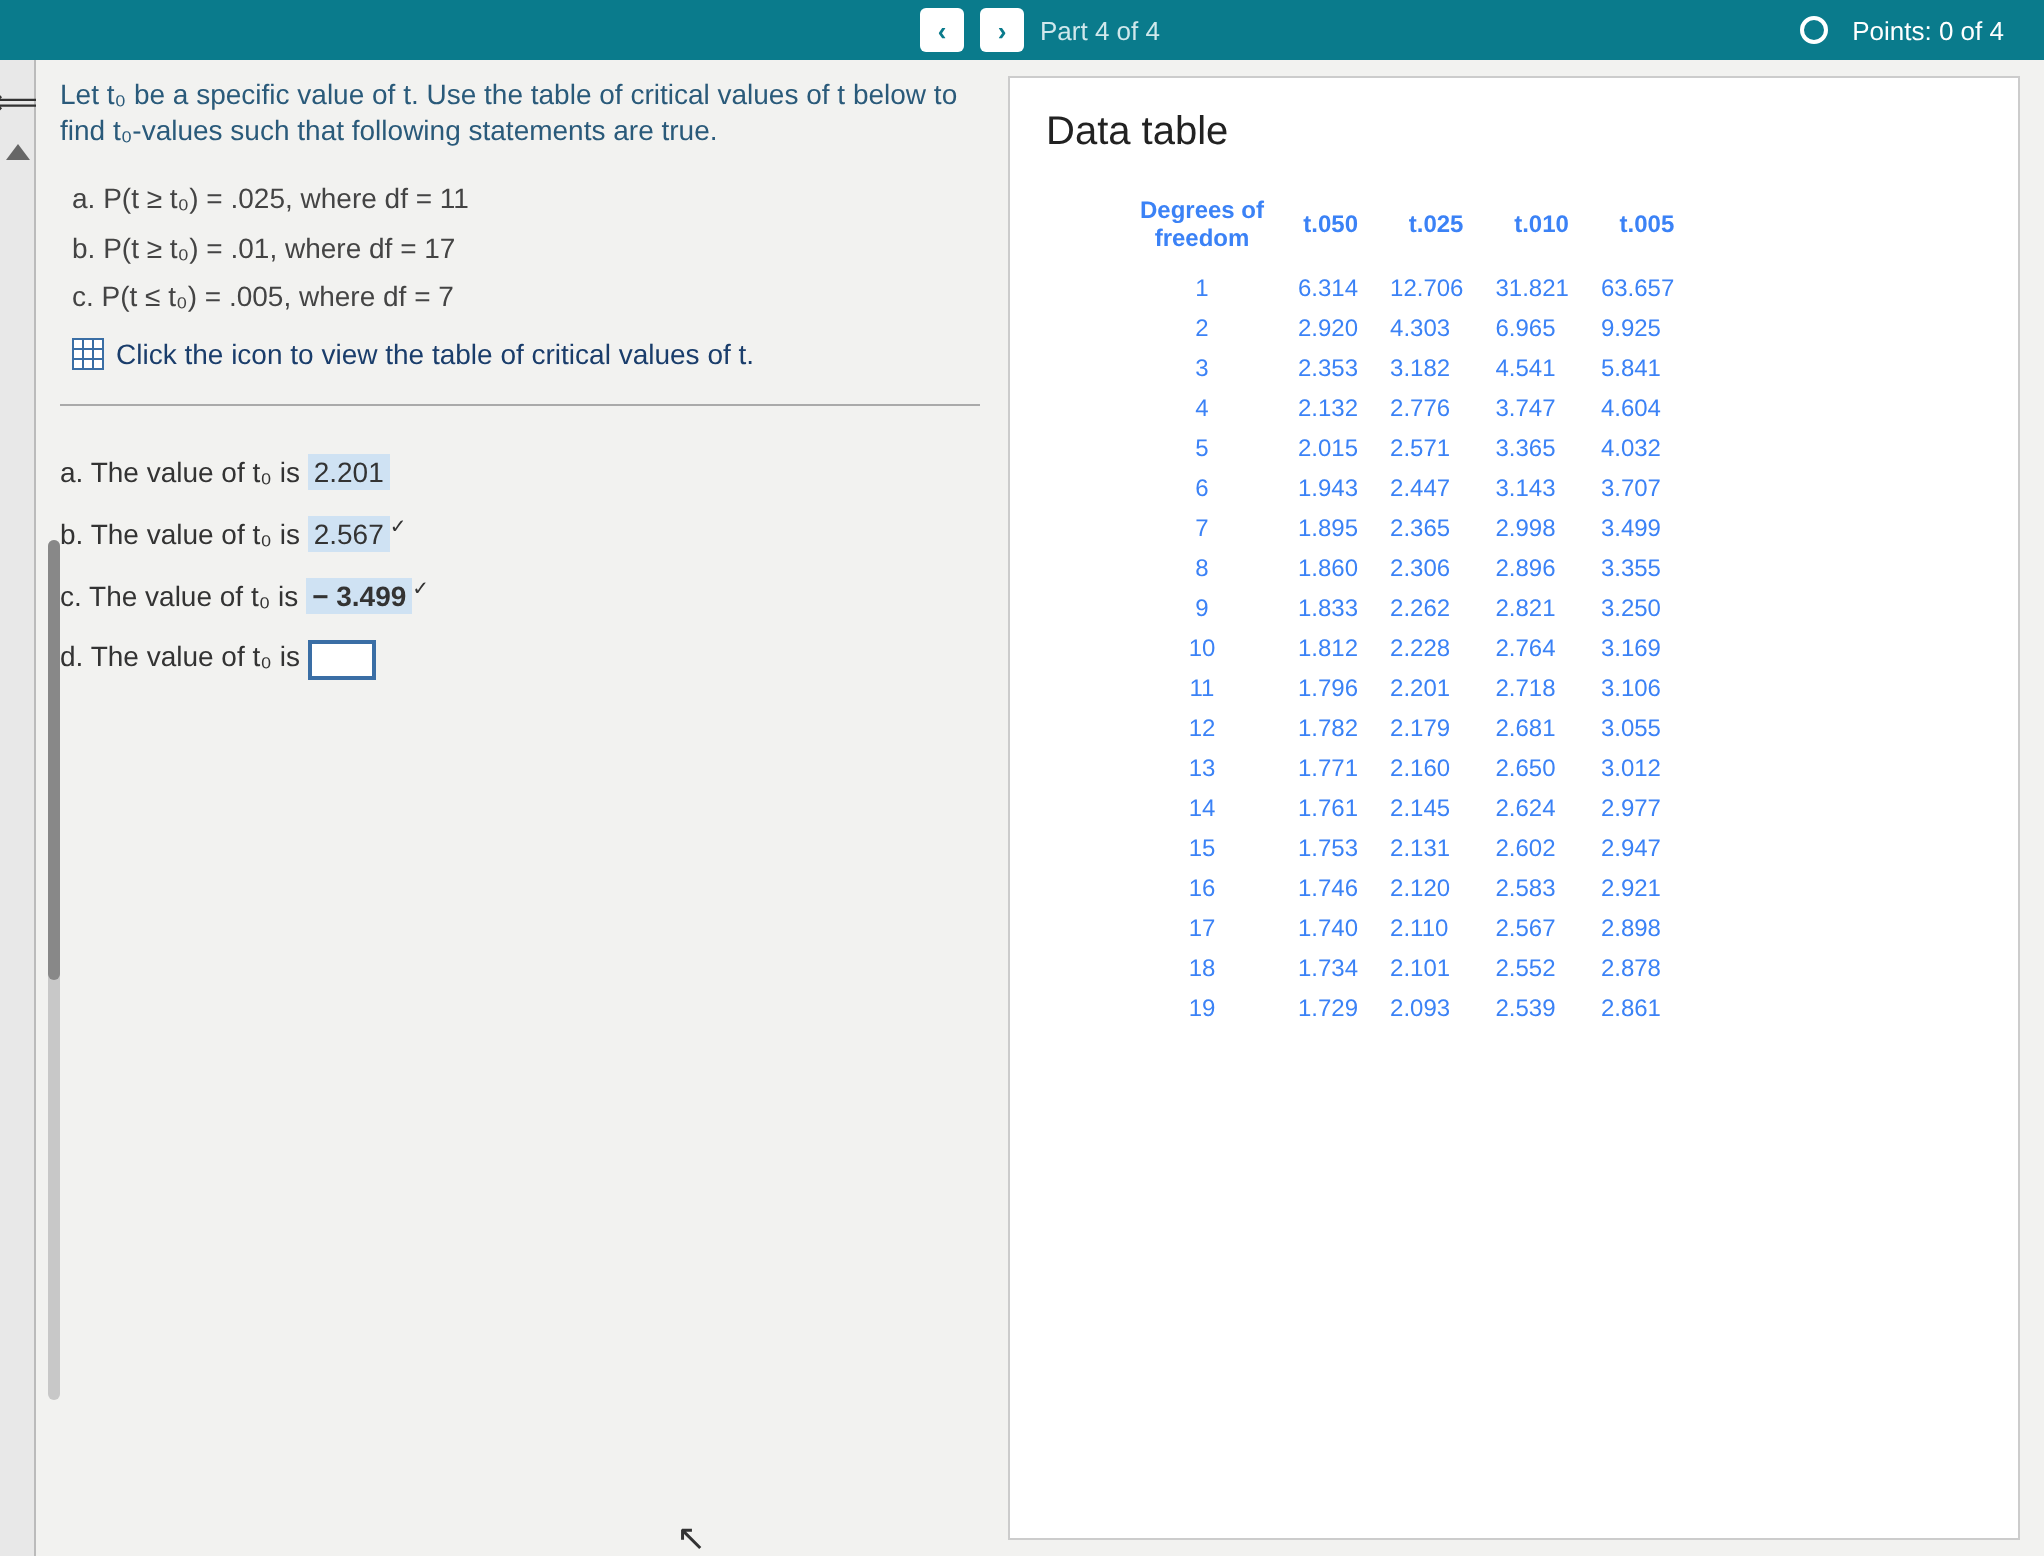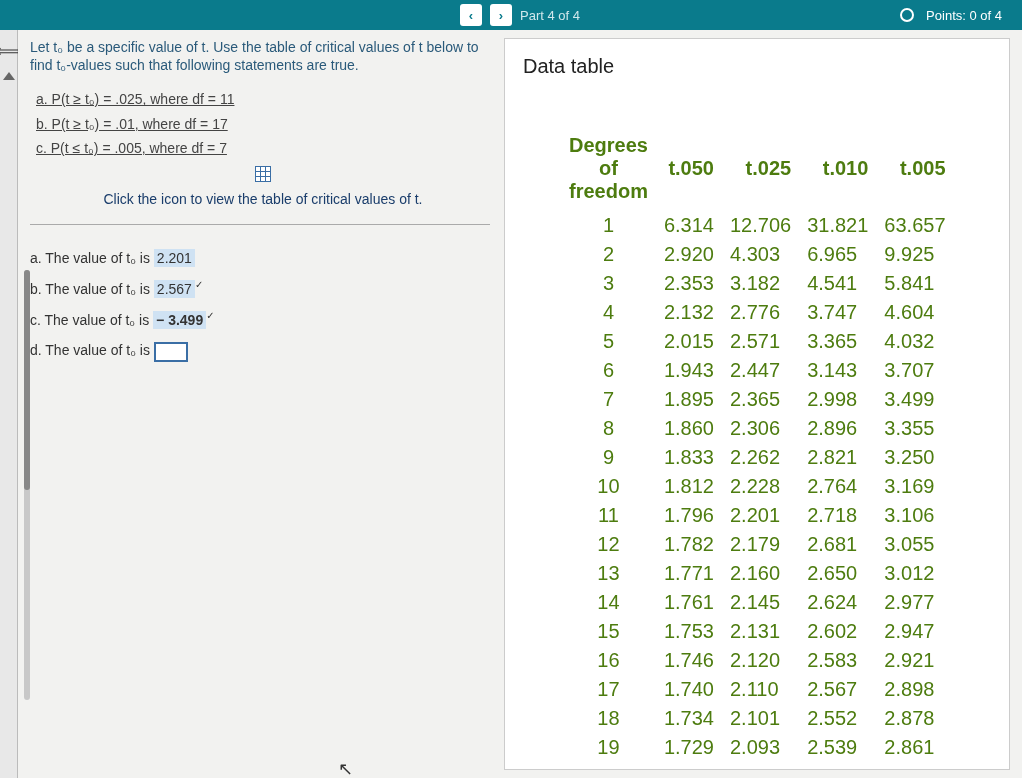--- a/index.html
+++ b/index.html
@@ -14,35 +14,35 @@
 
 .main { display: flex; height: calc(100% - 30px); }
 .left-strip { width: 18px; background: #e8e8e8; border-right: 1px solid #bbb; display: flex; flex-direction: column; align-items: center; padding-top: 10px; gap: 10px; }
 .arrow-back { font-size: 18px; color: #333; cursor: pointer; }
 .tri-up { width: 0; height: 0; border-left: 6px solid transparent; border-right: 6px solid transparent; border-bottom: 8px solid #666; cursor: pointer; }
 
 .content { flex: 1; background: #f2f2f0; padding: 8px 12px; position: relative; display: flex; }
 .left-col { width: 470px; padding-right: 10px; }
 .prompt { color: #2a5a7a; font-size: 14px; margin-bottom: 14px; line-height: 1.3; }
 .sub-items { font-size: 14px; color: #444; margin-left: 6px; line-height: 1.6; }
-.sub-items .row { margin-bottom: 2px; text-decoration: underline; }
-.icon-link { display: flex; align-items: center; gap: 6px; margin-top: 6px; color: #1a3d6b; font-size: 14px; cursor: pointer; flex-direction: column; }
+.sub-items .row { margin-bottom: 2px; }
+.icon-link { display: flex; align-items: center; gap: 6px; margin-top: 6px; color: #1a3d6b; font-size: 14px; cursor: pointer; }
 .grid-icon { width: 16px; height: 16px; display: inline-block; }
 .grid-icon svg { width: 100%; height: 100%; }
 .divider { border: none; border-top: 1px solid #aaa; margin: 14px 0 18px 0; }
 .answers { font-size: 14px; color: #333; line-height: 2.2; }
 .answers .hl { background: #cfe2f3; padding: 1px 3px; }
 .answers .hl2 { background: #cfe2f3; padding: 1px 3px; font-weight: bold; }
 .input-box { display: inline-block; width: 34px; height: 20px; border: 2px solid #3a6ea5; background: #fff; vertical-align: middle; }
 .prime { font-size: 10px; vertical-align: super; }
 
-.right-col { flex: 1; background: #fff; border: 1px solid #ccc; margin-left: 4px; display: flex; flex-direction: column; gap: 36px; }
+.right-col { flex: 1; background: #fff; border: 1px solid #ccc; margin-left: 4px; display: flex; flex-direction: column; }
 .dt-title { font-size: 20px; color: #222; padding: 16px 18px 10px 18px; }
 .table-wrap { flex: 1; padding: 6px 30px 10px 60px; overflow: auto; }
-table { border-collapse: collapse; font-size: 20px; color: #4d7c0f; }
+table { border-collapse: collapse; font-size: 12px; color: #3b82f6; }
 th { text-align: right; font-weight: bold; padding: 4px 12px 8px 4px; }
 td { padding: 3px 12px 3px 4px; text-align: left; }
 .df-col { text-align: center; width: 80px; }
 
 .cursor { position: absolute; left: 320px; top: 728px; font-size: 18px; color: #333; pointer-events: none; }
 .scroll-track { position: absolute; left: 6px; top: 240px; width: 6px; height: 430px; background: #c8c8c8; border-radius: 3px; }
 .scroll-thumb { position: absolute; left: 6px; top: 240px; width: 6px; height: 220px; background: #888; border-radius: 3px; }
 </style>
 </head>
 <body>

